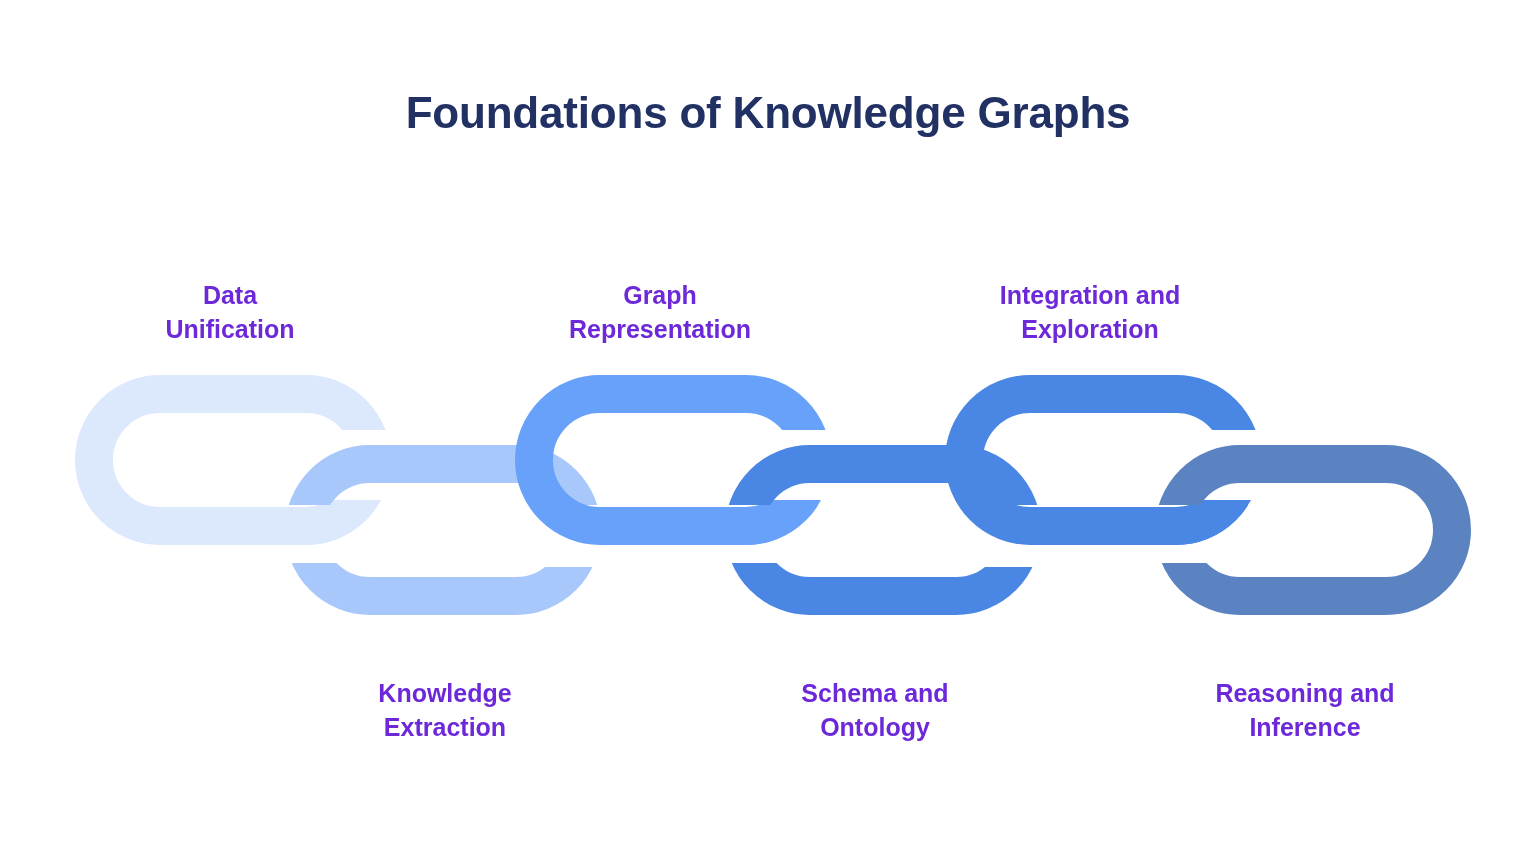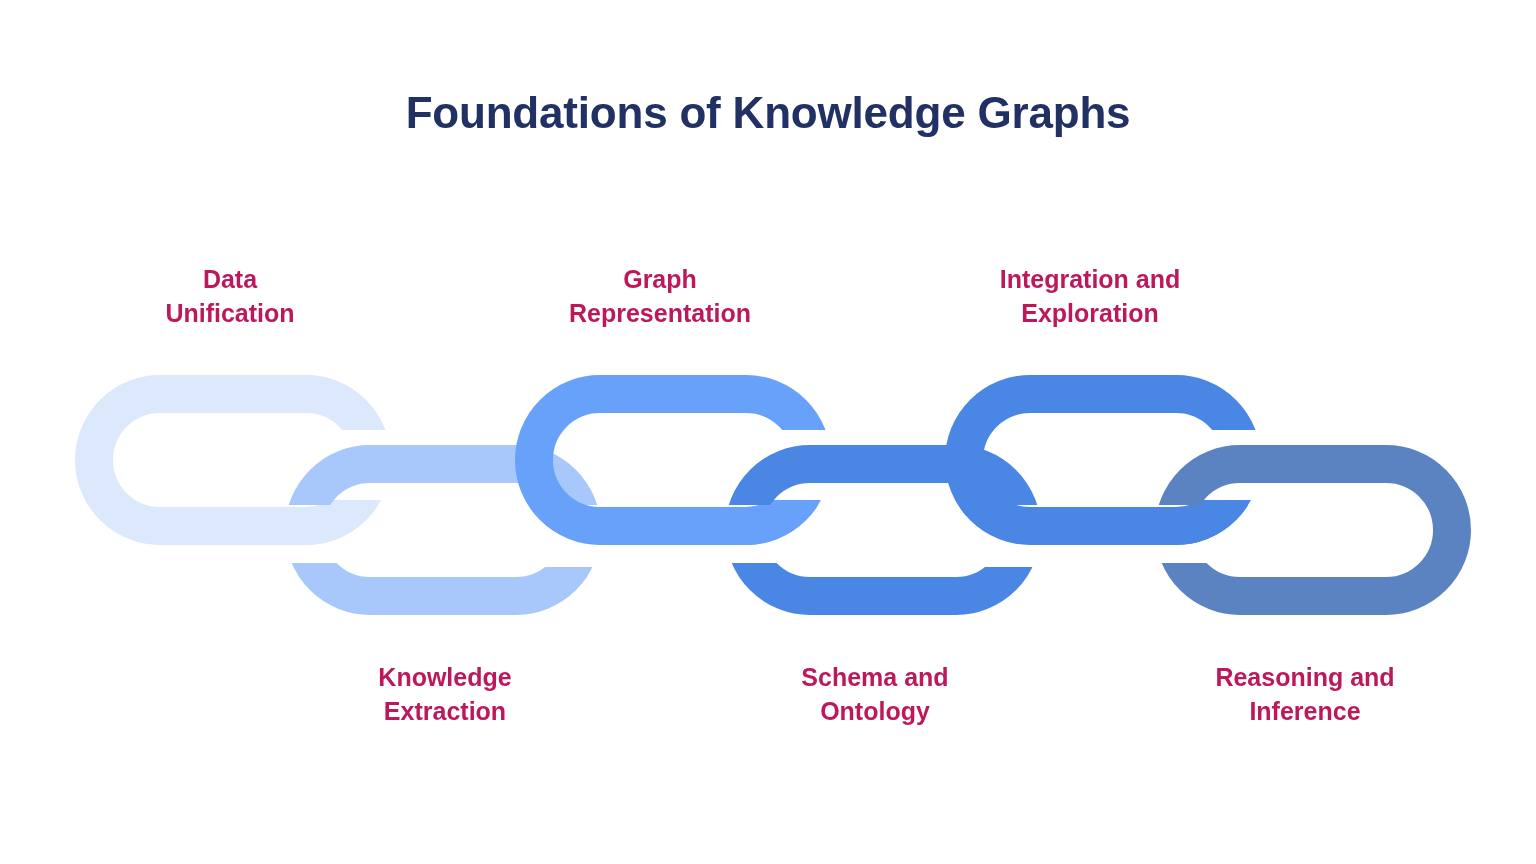--- a/index.html
+++ b/index.html
@@ -46,23 +46,24 @@
     width: 1536px;
     height: 864px;
   }
 
   .stage-label {
     position: absolute;
     text-align: center;
     font-size: 25px;
     line-height: 34px;
     font-weight: bold;
-    color: #be185d;
+    color: #6d28d9;
     font-family: "Liberation Sans", "DejaVu Sans", sans-serif;
     white-space: pre-line;
+    margin-top: 16px;
   }
   .label-above { }
   .label-below { }
 </style>
 </head>
 <body>
 
 <div id="slide">
 
   <div id="page-title">Foundations of Knowledge Graphs</div>

